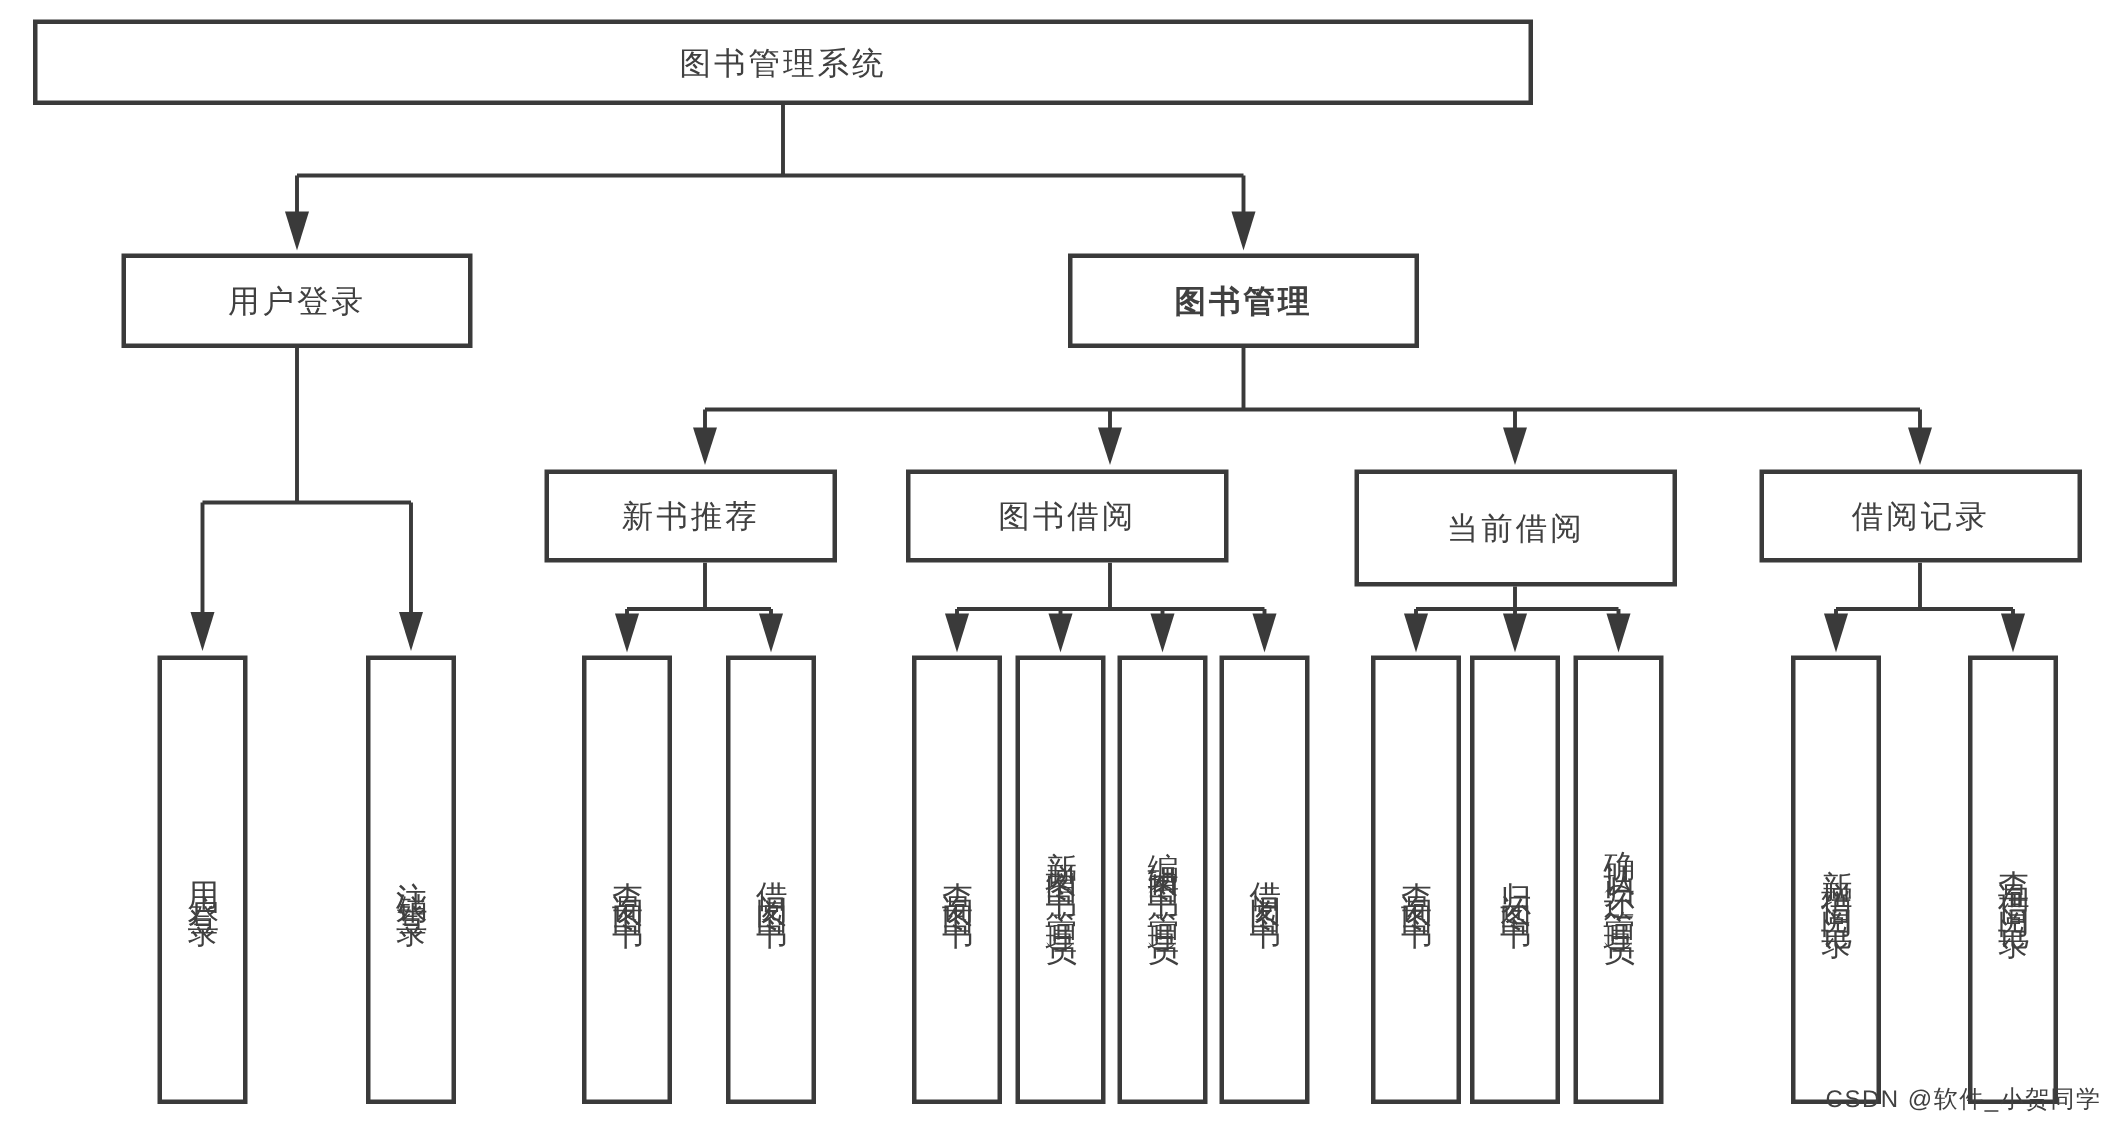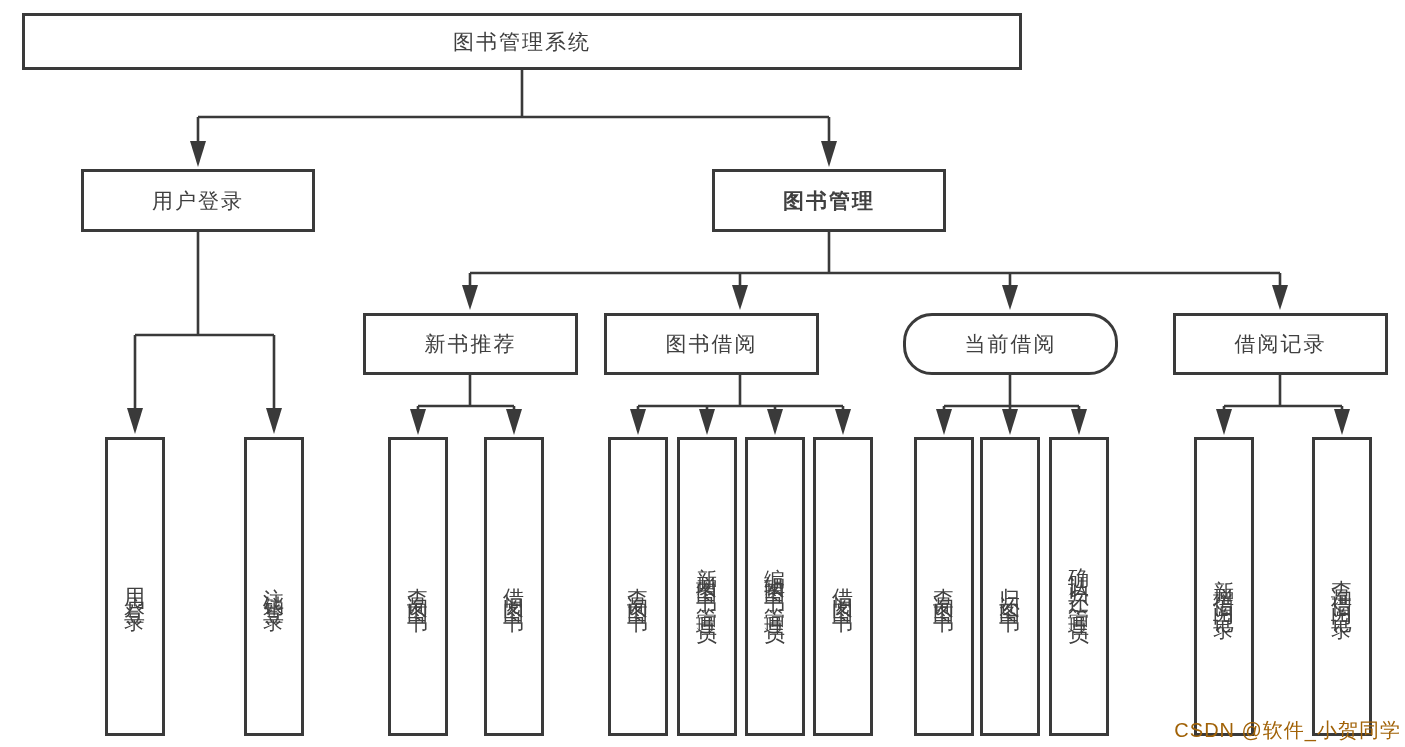--- a/index.html
+++ b/index.html
@@ -18,22 +18,22 @@
   .vnode {
     position:absolute; box-sizing:border-box; background:#ffffff;
     border:3px solid #3a3a3a; display:flex; align-items:center; justify-content:center;
     color:#404040; width:60px; top:437px; height:299px;
   }
   .vnode span {
     writing-mode:vertical-rl; text-orientation:mixed;
     font-size:21px; letter-spacing:8px; line-height:1;
   }
   .watermark {
-    position:absolute; right:4px; bottom:3px; color:#a16207;
-    font-size:20px; letter-spacing:1px; white-space:nowrap;
+    position:absolute; right:4px; bottom:3px; color:#404040;
+    font-size:16px; letter-spacing:1px; white-space:nowrap;
   }
 </style>
 </head>
 <body>
 
 <div class="canvas">
 
   <svg class="wires" viewBox="0 0 1405 747">
     <g>
       <path d="M522 70 V117 M198 117 H829 M198 117 V143 M829 117 V143"></path>
@@ -81,27 +81,27 @@
     <span>图书管理系统</span>
   </div>
 
   <div class="hnode" style="left:81px; top:169px; width:234px; height:63px;">
     <span>用户登录</span>
   </div>
   <div class="hnode" style="left:712px; top:169px; width:234px; height:63px;font-weight:bold;">
     <span>图书管理</span>
   </div>
 
-  <div class="hnode" style="left:363px; top:313px; width:215px; height:62px;">
+  <div class="hnode" style="left:363px; top:313px; width:195px; height:62px;">
     <span>新书推荐</span>
   </div>
   <div class="hnode" style="left:604px; top:313px; width:215px; height:62px;">
     <span>图书借阅</span>
   </div>
-  <div class="hnode" style="left:903px; top:313px; width:215px; height:62px;border-radius:29px;">
+  <div class="hnode" style="left:903px; top:313px; width:215px; height:78px;">
     <span>当前借阅</span>
   </div>
   <div class="hnode" style="left:1173px; top:313px; width:215px; height:62px;">
     <span>借阅记录</span>
   </div>
 
   <div class="vnode" style="left:105px;">
     <span>用户登录</span>
   </div>
   <div class="vnode" style="left:244px;">

